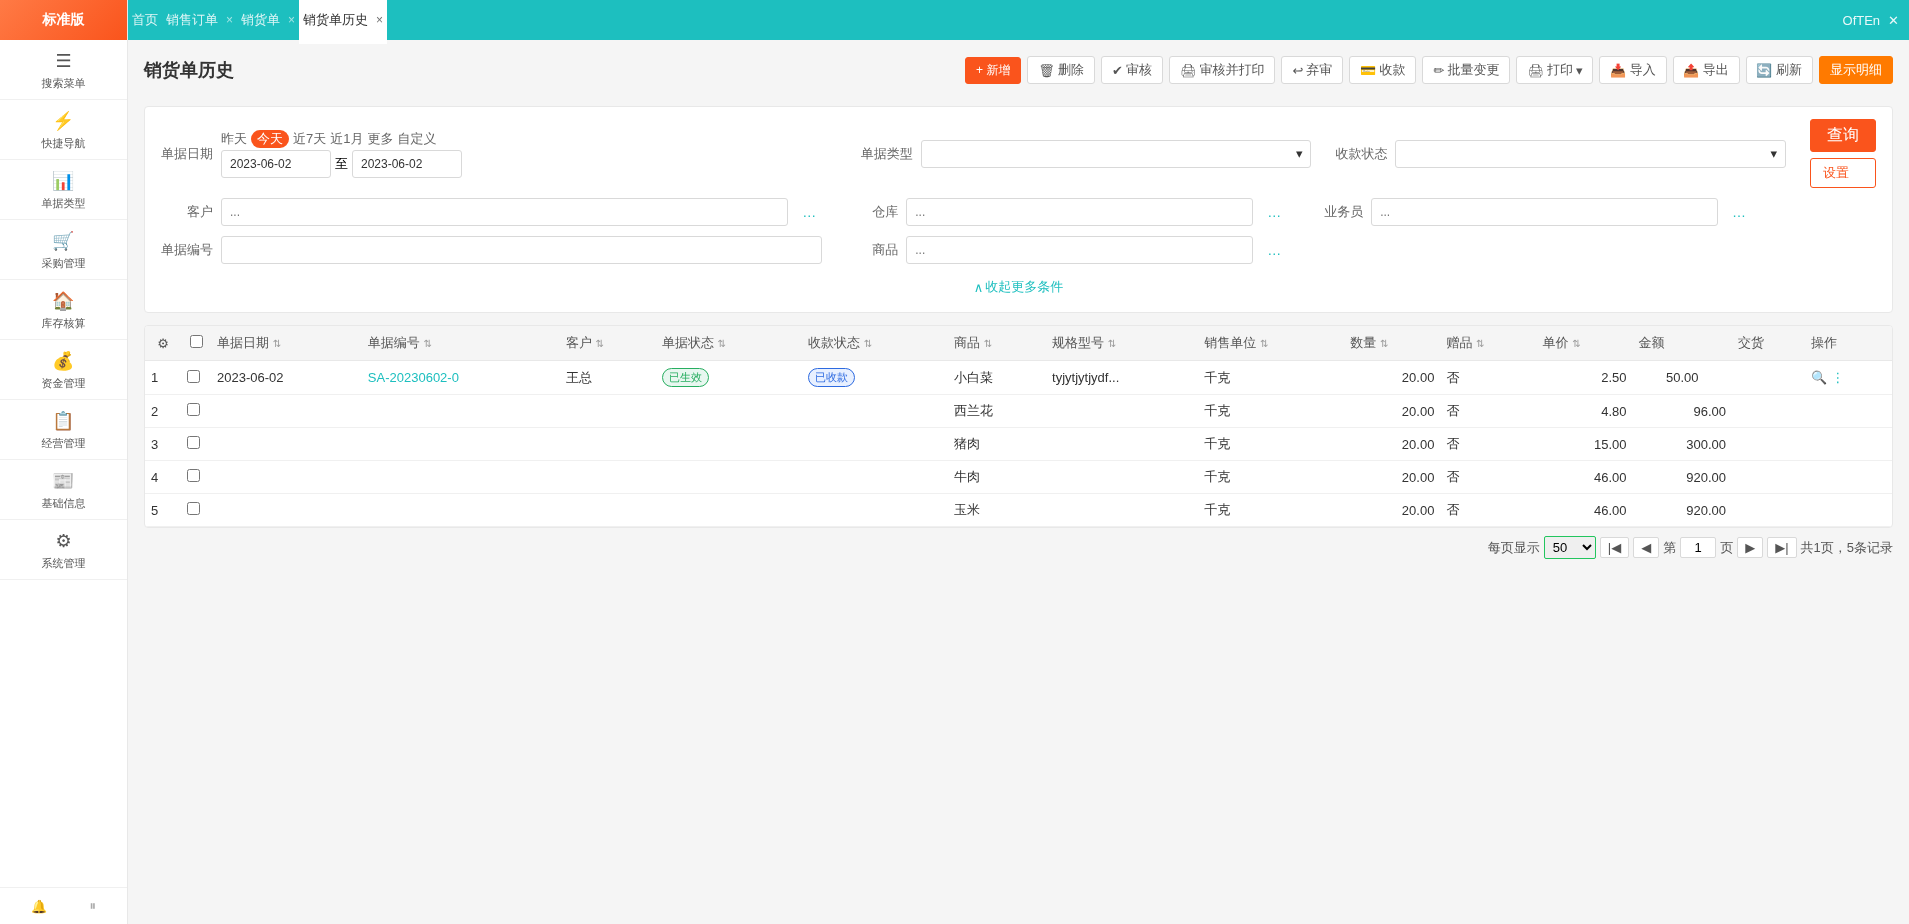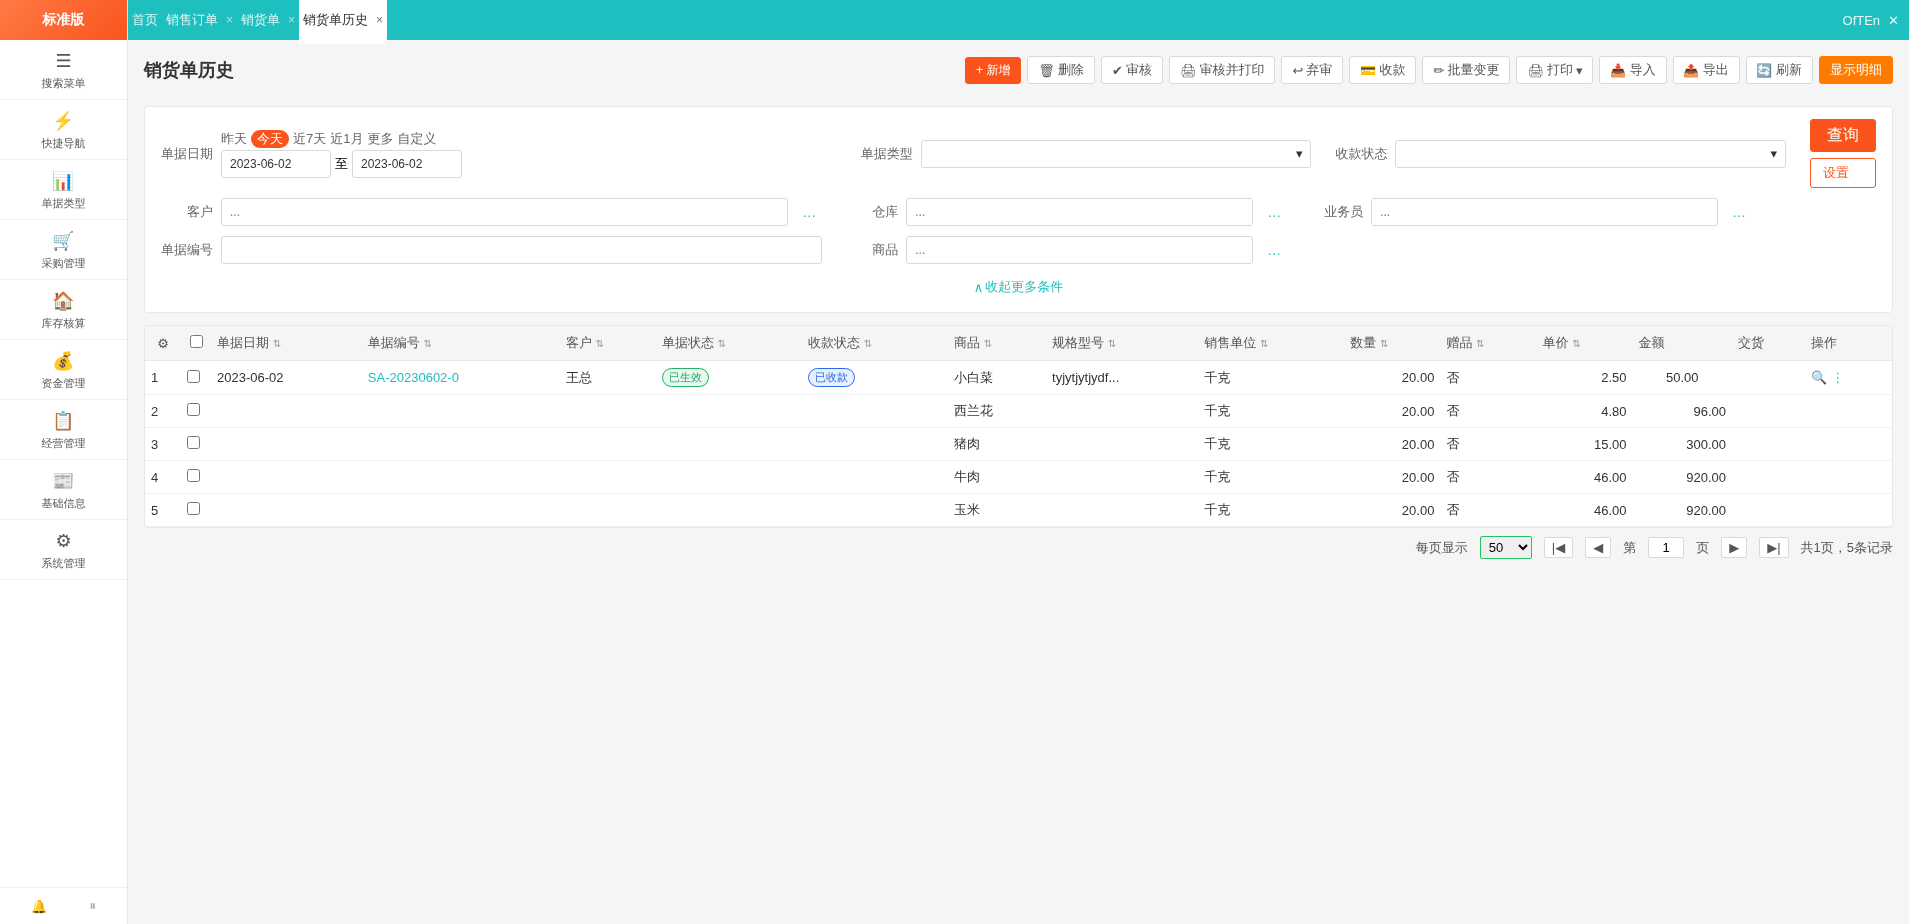--- a/index.html
+++ b/index.html
@@ -269,21 +269,21 @@
       border: 1px solid #e8e8e8;
       padding: 6px 12px;
       font-size: 12px;
       color: #333;
     }
     .total-label { font-weight: bold; margin-right: 8px; }
     .pagination {
       display: flex;
       align-items: center;
       justify-content: flex-end;
-      gap: 12px;
+      gap: 4px;
       padding: 8px 0;
       font-size: 12px;
       color: #555;
     }
     .pagination-btn {
       border: 1px solid #d9d9d9;
       background: #fff;
       padding: 2px 7px;
       cursor: pointer;
       border-radius: 2px;

